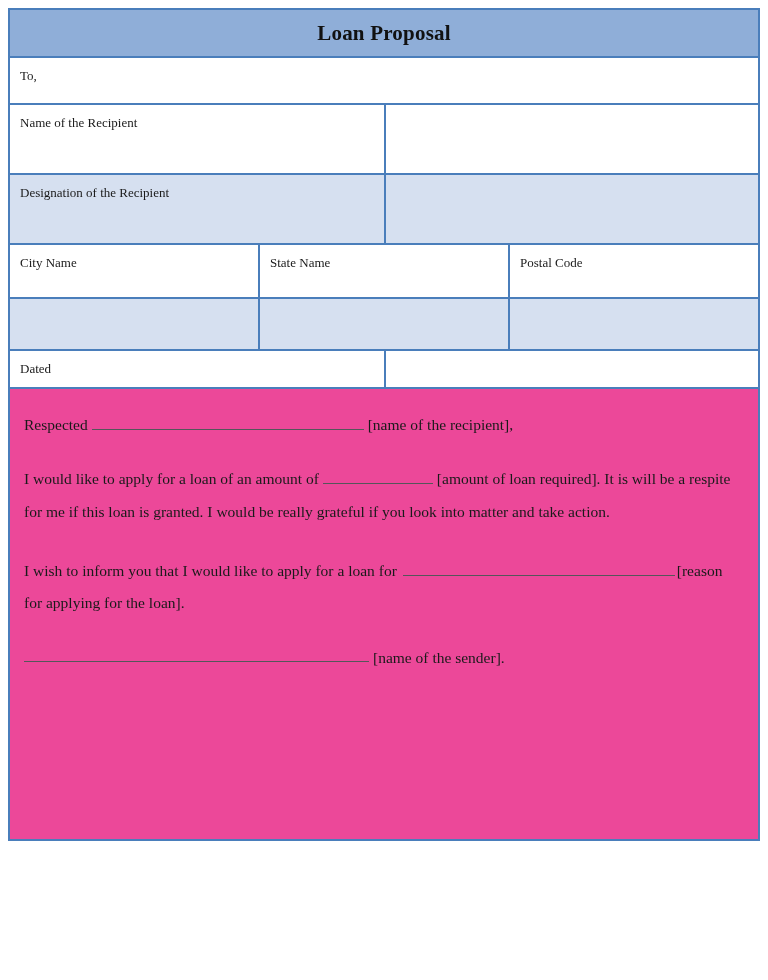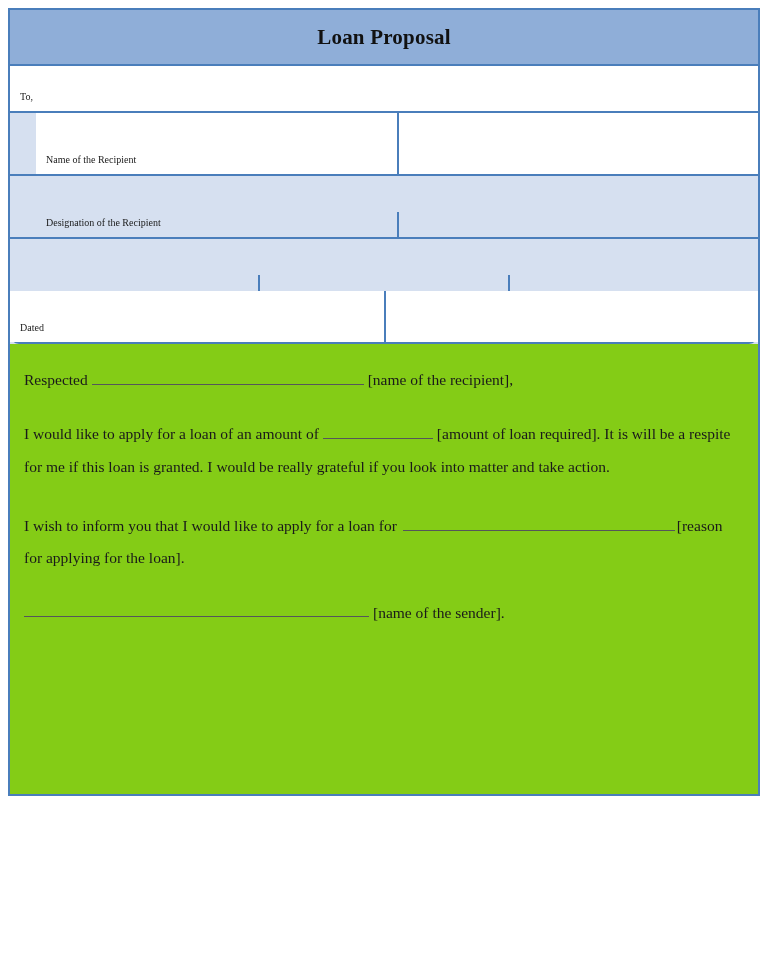--- a/index.html
+++ b/index.html
@@ -29,21 +29,21 @@
     left: 8px;
     top: 8px;
     width: 752px;
     border: 2px solid #4a7ebb;
     box-sizing: border-box;
     background: #d6e0f0;
   }
 
   
   .title-bar {
-    height: 56px;
+    height: 48px;
     background: #8faed8;
     border-bottom: 2px solid #4a7ebb;
     display: flex;
     align-items: center;
     justify-content: center;
     box-sizing: border-box;
   }
   .title-bar .title-text {
     font-size: 21px;
     font-weight: bold;
@@ -55,56 +55,56 @@
   .row {
     display: flex;
     border-bottom: 2px solid #4a7ebb;
     box-sizing: border-box;
   }
   .row:last-child { border-bottom: none; }
 
   .cell {
     box-sizing: border-box;
     padding: 10px 8px 8px 10px;
-    font-size: 10px;
+    font-size: 13px;
     line-height: 1.25;
     display: flex;
-    align-items: flex-end;
+    align-items: flex-start;
     overflow: hidden;
   }
   .cell.bordered-right { border-right: 2px solid #4a7ebb; }
 
   .bg-white { background: #ffffff; }
-  .bg-blue  { background: #d6e0f0; margin-top: 36px; }
+  .bg-blue  { background: #d6e0f0; }
 
   
   .row-to { height: 47px; }
   .row-to .cell { width: 100%; }
 
   
-  .row-label { height: 63px; padding-left: 26px; }
+  .row-label { height: 70px; }
   .row-label .cell-label { width: 376px; }
   .row-label .cell-value { width: 372px; }
 
   
   .row-tri { height: 54px; }
   .row-tri .c1 { width: 250px; }
   .row-tri .c2 { width: 250px; }
   .row-tri .c3 { width: 248px; }
 
   .row-tri-blank { height: 52px; }
 
   
-  .row-dated { height: 53px; border-radius: 9px; }
+  .row-dated { height: 38px; }
   .row-dated .cell-label { width: 376px; }
   .row-dated .cell-value { width: 372px; }
 
   
   .letter {
-    background: #84cc16;
+    background: #ec4899;
     padding: 24px 14px 40px 14px;
     box-sizing: border-box;
     min-height: 450px;
   }
   .letter p {
     margin: 0 0 28px 0;
     font-size: 15.5px;
     line-height: 1.35;
     color: #1a1a1a;
   }
@@ -151,20 +151,31 @@
       <div class="cell cell-label bordered-right bg-blue">
         <span>Designation of the Recipient</span>
       </div>
       <div class="cell cell-value bg-blue">
         <span></span>
       </div>
     </div>
 
 
 
+    <div class="row row-tri">
+      <div class="cell c1 bordered-right bg-white">
+        <span>City Name</span>
+      </div>
+      <div class="cell c2 bordered-right bg-white">
+        <span>State Name</span>
+      </div>
+      <div class="cell c3 bg-white">
+        <span>Postal Code</span>
+      </div>
+    </div>
 
     <div class="row row-tri row-tri-blank">
       <div class="cell c1 bordered-right bg-blue">
         <span></span>
       </div>
       <div class="cell c2 bordered-right bg-blue">
         <span></span>
       </div>
       <div class="cell c3 bg-blue">
         <span></span>

